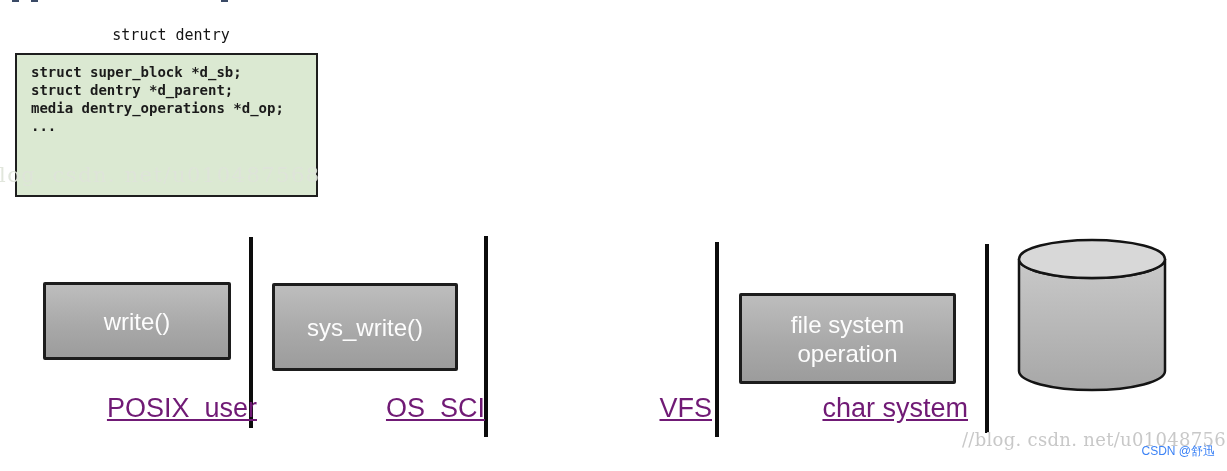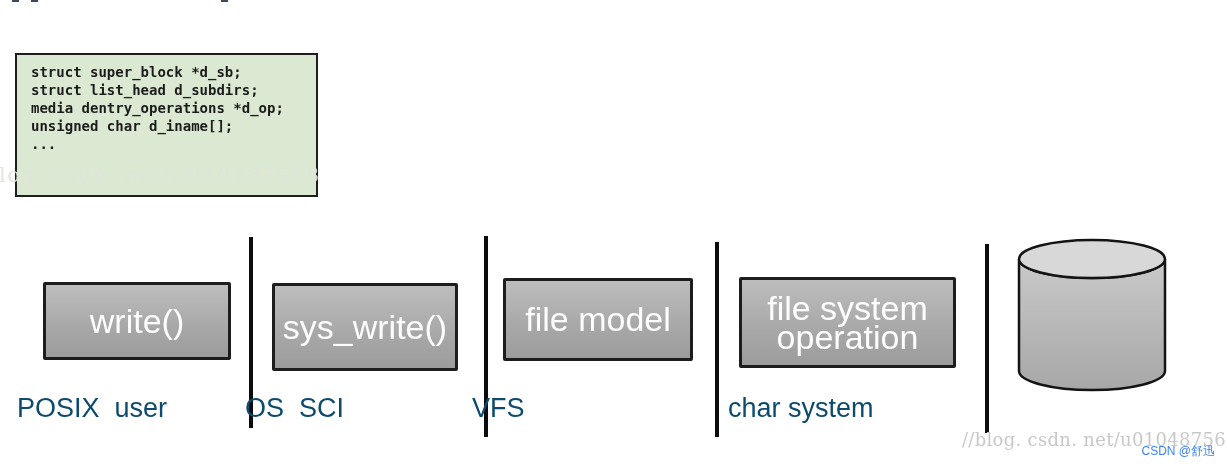--- a/index.html
+++ b/index.html
@@ -71,71 +71,71 @@
 
   
   .layer-box {
     position: absolute;
     display: flex; align-items: center; justify-content: center;
     text-align: center;
     background: linear-gradient(180deg, #bdbdbd 0%, #a9a9a9 55%, #9c9c9c 100%);
     border: 3px solid #1d1d1d;
     border-radius: 2px;
     color: #fdfdfd;
-    font-size: 34px; line-height: 29px;
+    font-size: 24px; line-height: 29px;
     white-space: pre-line;
   }
   .b-write    { left: 43px;  top: 282px; width: 188px; height: 78px; }
   .b-syswrite { left: 272px; top: 283px; width: 186px; height: 88px; }
   .b-filemodel{ left: 503px; top: 278px; width: 190px; height: 83px; }
-  .b-fsop     { left: 739px; top: 277px; width: 217px; height: 91px; padding: 0 14px; }
+  .b-fsop     { left: 739px; top: 293px; width: 217px; height: 91px; padding: 0 14px; }
 
   
   .layer-label {
     position: absolute; top: 393px;
-    width: 240px; text-align: left;
-    font-size: 27px; color: #0c4a6e;
+    width: 240px; text-align: right;
+    font-size: 27px; color: #701a75;
     white-space: pre;
+    text-decoration: underline;
   }
   .l-posix { left: 17px;  }
   .l-sci   { left: 245px; }
   .l-vfs   { left: 472px; }
   .l-fs    { left: 728px; }
   .l-media { left: 986px; top: 394px; }
 
   .cylinder-svg { position: absolute; left: 1015px; top: 238px; }
 </style>
 </head>
 <body>
 
 <div id="canvas">
 
   <span class="top-frag" style="left:12px"></span>
   <span class="top-frag" style="left:31px"></span>
   <span class="top-frag" style="left:221px"></span>
 
+  <div class="dentry-title">struct dentry</div>
 
   <div class="code-box">
     <div class="code-line">struct super_block *d_sb;</div>
-    <div class="code-line">struct list_head d_subdirs;</div>
+    <div class="code-line">struct dentry *d_parent;</div>
     <div class="code-line">media dentry_operations *d_op;</div>
-    <div class="code-line">unsigned char d_iname[];</div>
     <div class="code-line">...</div>
   </div>
 
   <div class="wm wm-code">blog. csdn. net/u010487568</div>
 
   <div class="divider d1"></div>
   <div class="divider d2"></div>
   <div class="divider d3"></div>
   <div class="divider d4"></div>
 
   <div class="layer-box b-write">write()</div>
   <div class="layer-box b-syswrite">sys_write()</div>
-  <div class="layer-box b-filemodel">file model</div>
   <div class="layer-box b-fsop">file system operation</div>
 
   <svg class="cylinder-svg" width="154" height="154" viewBox="0 0 154 154">
     <defs>
       <linearGradient id="cylBody" x1="0" y1="0" x2="0" y2="1">
         <stop offset="0" stop-color="#c9c9c9"></stop>
         <stop offset="1" stop-color="#a7a7a7"></stop>
       </linearGradient>
     </defs>
     <path d="M 4,21 L 4,133 A 73,19 0 0 0 150,133 L 150,21 A 73,19 0 0 1 4,21 Z" fill="url(#cylBody)" stroke="#141414" stroke-width="2.5"></path>

